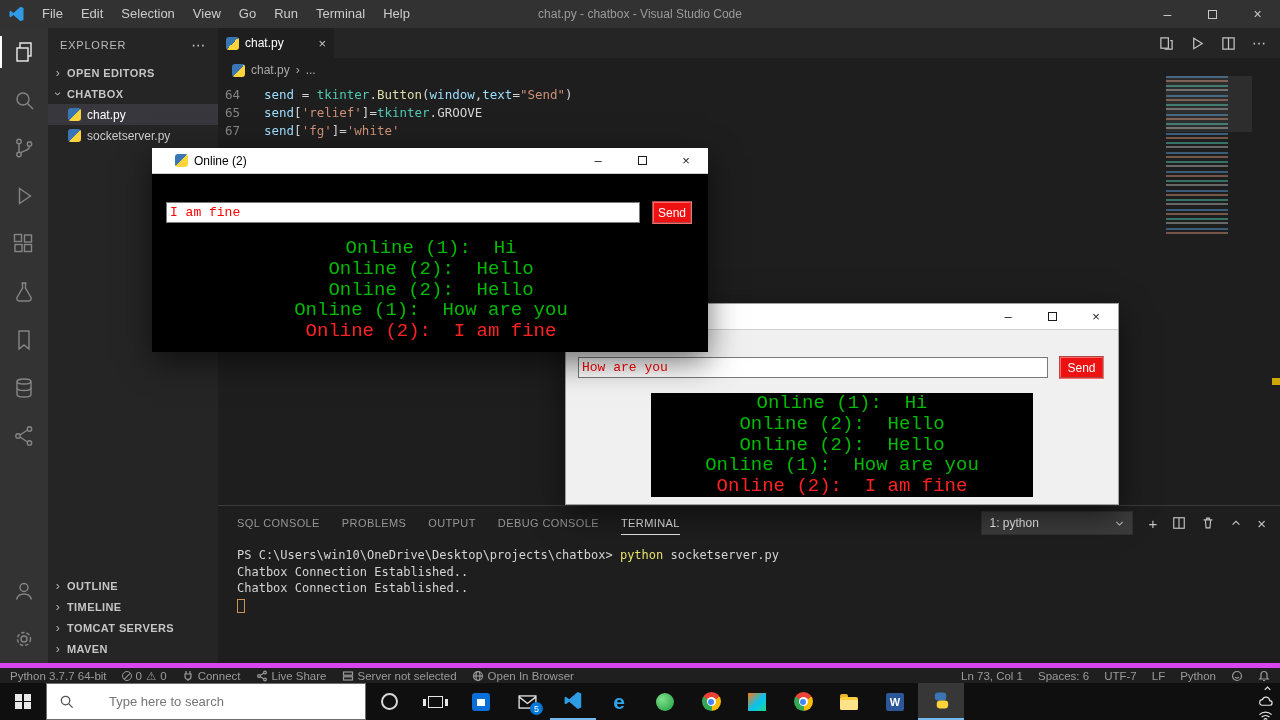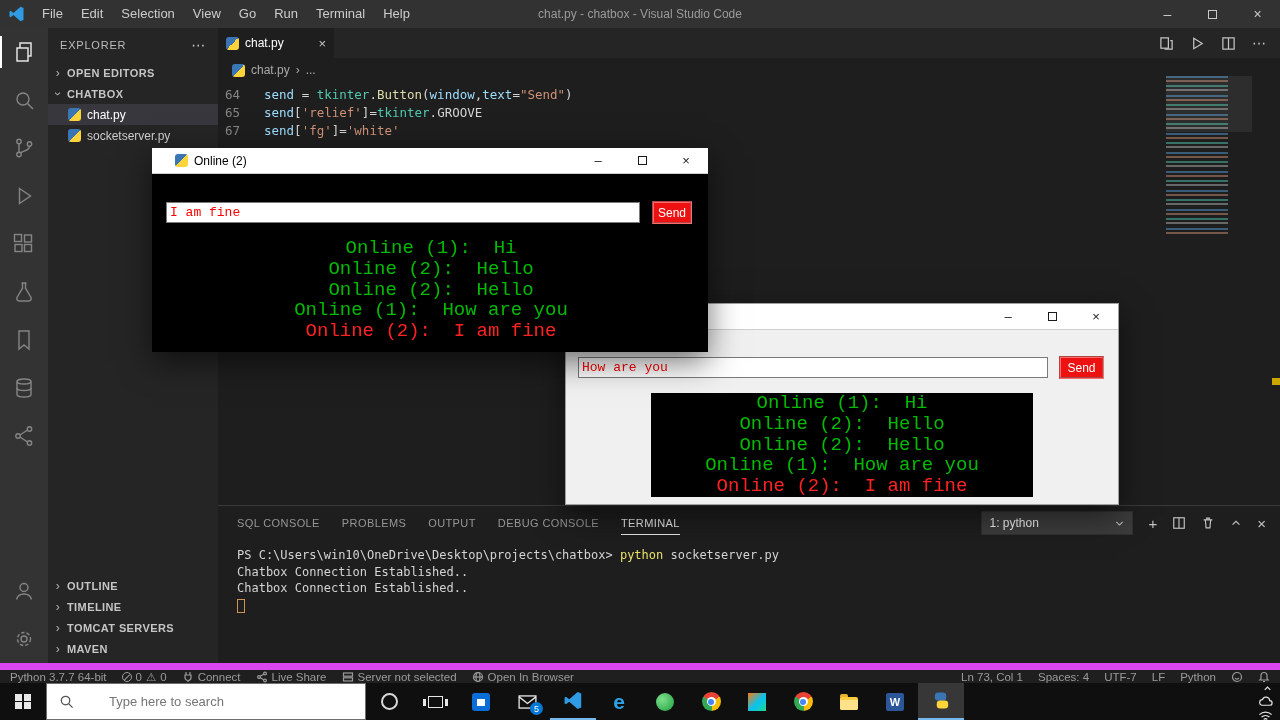--- a/index.html
+++ b/index.html
@@ -66,21 +66,21 @@
   .ptab.active{color:#e7e7e7;border-bottom:1px solid #e7e7e7;}
   #panel-controls{margin-left:auto;display:flex;align-items:center;gap:15px;padding-right:14px;color:#c5c5c5;}
   #shell-select{width:152px;height:24px;background:#3c3c3c;border:1px solid #303030;color:#f0f0f0;font-size:12px;display:flex;align-items:center;justify-content:space-between;padding:0 7px;}
   #panel-controls svg{stroke:#c5c5c5;fill:none;stroke-width:1.3;width:14px;height:14px;}
   .pc-glyph{font-size:15px;color:#c5c5c5;}
   #terminal{position:absolute;left:19px;top:41px;right:10px;font-family:"DejaVu Sans Mono",monospace;font-size:12px;}
   .tline{height:16.5px;line-height:16.5px;white-space:pre;color:#cccccc;}
   #terminal-cursor{display:inline-block;width:8px;height:14px;border:1px solid #cd9152;margin-top:1px;}
 
   
-  #statusbar{position:absolute;left:0;top:663px;width:1280px;height:20px;background:#1f1f20;border-top:7px solid #d946ef;display:flex;align-items:center;color:#9b9b9b;font-size:11.5px;z-index:6;padding:0 10px;}
+  #statusbar{position:absolute;left:0;top:663px;width:1280px;height:20px;background:#1f1f20;border-top:5px solid #d946ef;display:flex;align-items:center;color:#9b9b9b;font-size:11.5px;z-index:6;padding:0 10px;}
   .sb-item{display:flex;align-items:center;gap:4px;margin-right:15px;white-space:nowrap;}
   .sb-right{margin-left:auto;display:flex;align-items:center;}
   .sb-right .sb-item{margin-right:0;margin-left:15px;}
   .err-ico{display:inline-block;width:10px;height:10px;border:1px solid #9b9b9b;border-radius:50%;position:relative;}
   .err-ico::after{content:"";position:absolute;left:0;top:4px;width:8px;height:1px;background:#9b9b9b;transform:rotate(-45deg);}
   #statusbar svg{stroke:#9b9b9b;fill:none;stroke-width:1.2;width:12px;height:12px;}
 
   
   .tkwin{position:absolute;box-shadow:0 10px 30px rgba(0,0,0,.55);}
   #tkwin1{left:152px;top:148px;width:556px;height:204px;background:#000000;z-index:60;}
@@ -384,21 +384,21 @@
   <span class="sb-item">
     <svg viewBox="0 0 12 12">
         <circle cx="6" cy="6" r="4.5"></circle>
         <ellipse cx="6" cy="6" rx="2" ry="4.5"></ellipse>
         <line x1="1.5" y1="6" x2="10.5" y2="6"></line>
       </svg>
     <span>Open In Browser</span>
   </span>
   <span class="sb-right">
     <span class="sb-item">Ln 73, Col 1</span>
-    <span class="sb-item">Spaces: 4</span>
+    <span class="sb-item">Spaces: 6</span>
     <span class="sb-item">UTF-7</span>
     <span class="sb-item">LF</span>
     <span class="sb-item">Python</span>
     <span class="sb-item">
       <svg viewBox="0 0 12 12">
           <circle cx="6" cy="6" r="4.5"></circle>
           <path d="M4 7.2c.9 1.2 3.1 1.2 4 0"></path>
         </svg>
     </span>
     <span class="sb-item">

